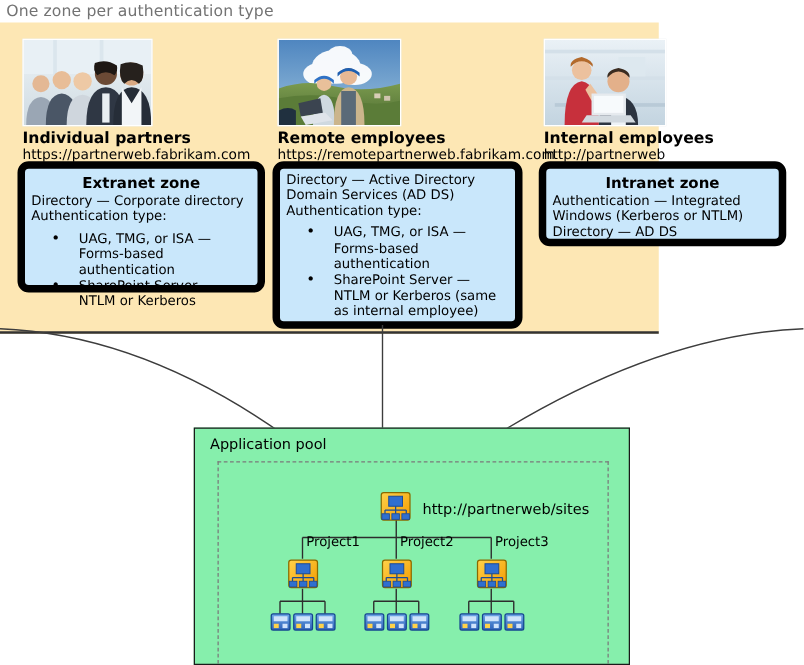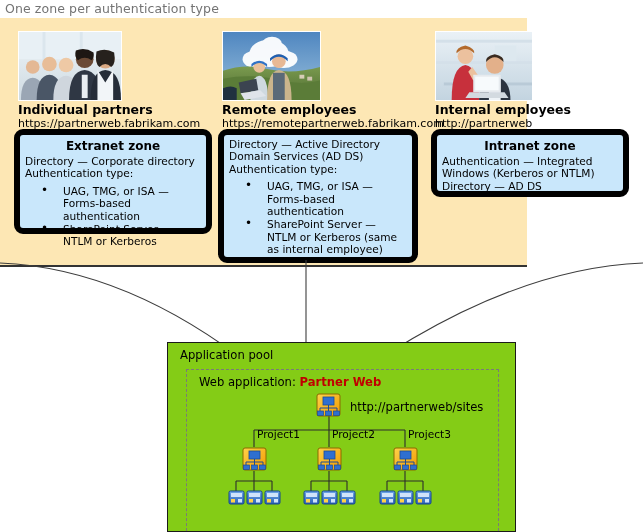--- a/index.html
+++ b/index.html
@@ -72,22 +72,22 @@
     content:"\2022";
     position:absolute;left:11px;top:-1px;
     font-size:12px;line-height:13px;
   }
 
   
   #connectors{position:absolute;left:0;top:255px;width:643px;height:160px;}
 
   
   #app-pool{
-    position:absolute;left:167px;top:342px;width:349px;height:190px;
-    background:#84cc16;
+    position:absolute;left:155px;top:342px;width:349px;height:190px;
+    background:#86efac;
     border:1px solid #1a1a1a;
     box-sizing:border-box;
   }
   #app-pool-label{
     position:absolute;left:12px;top:5px;
     font-size:11.6px;color:#000;white-space:nowrap;
   }
   #web-app-box{
     position:absolute;left:18px;top:26px;width:313px;height:172px;
     border:1px dashed #7a7a7a;
@@ -268,23 +268,20 @@
   <svg id="connectors" viewBox="0 0 643 160" preserveAspectRatio="none">
     <path d="M0 8 Q150 14 301 153" fill="none" stroke="#3d3d3d" stroke-width="1.1"></path>
     <path d="M306 5 L306 153" fill="none" stroke="#3d3d3d" stroke-width="1.1"></path>
     <path d="M643 8 Q490 14 311 153" fill="none" stroke="#3d3d3d" stroke-width="1.1"></path>
   </svg>
 
   <div id="app-pool">
     <div id="app-pool-label">Application pool</div>
 
     <div id="web-app-box">
-      <div id="web-app-label">
-        <span>Web application: </span><b>Partner Web</b>
-      </div>
 
       <div id="site-url">http://partnerweb/sites</div>
 
       <svg id="tree" viewBox="0 0 313 172" preserveAspectRatio="none">
         <defs>
           <linearGradient id="siteGrad" x1="0" y1="0" x2="1" y2="1">
             <stop offset="0" stop-color="#ffd24a"></stop>
               <stop offset="1" stop-color="#f29b00"></stop>
           </linearGradient>
           <linearGradient id="subGrad" x1="0" y1="0" x2="0" y2="1">

